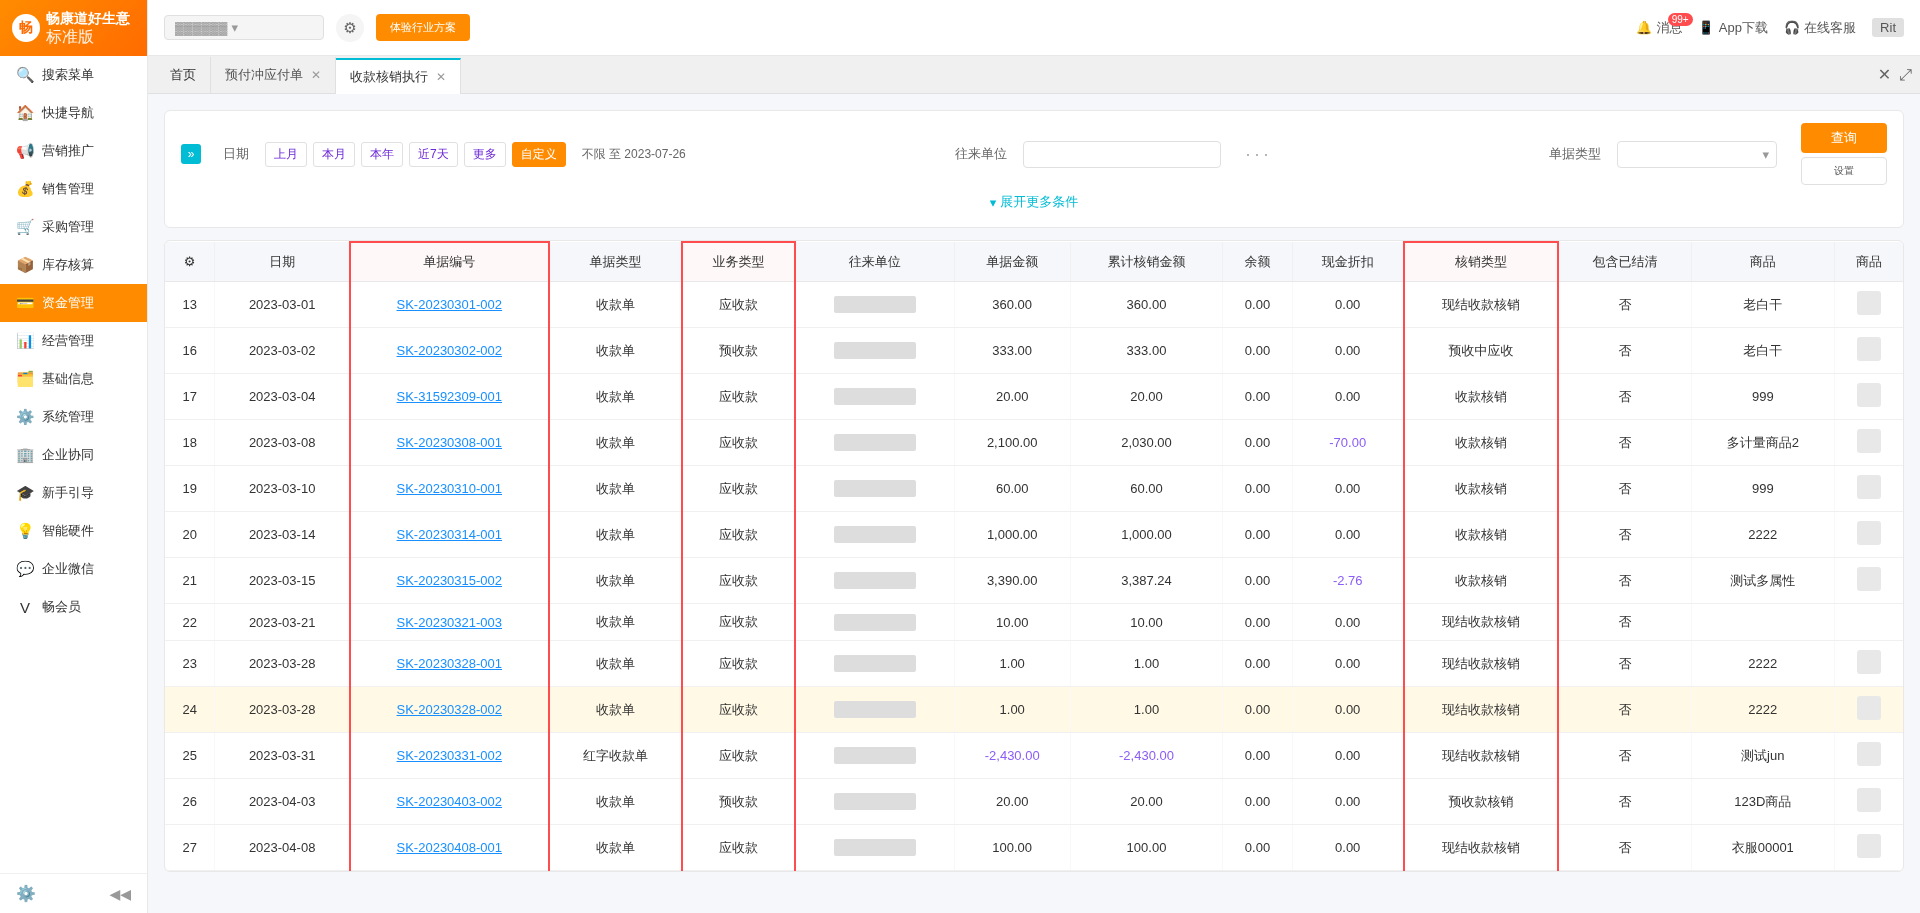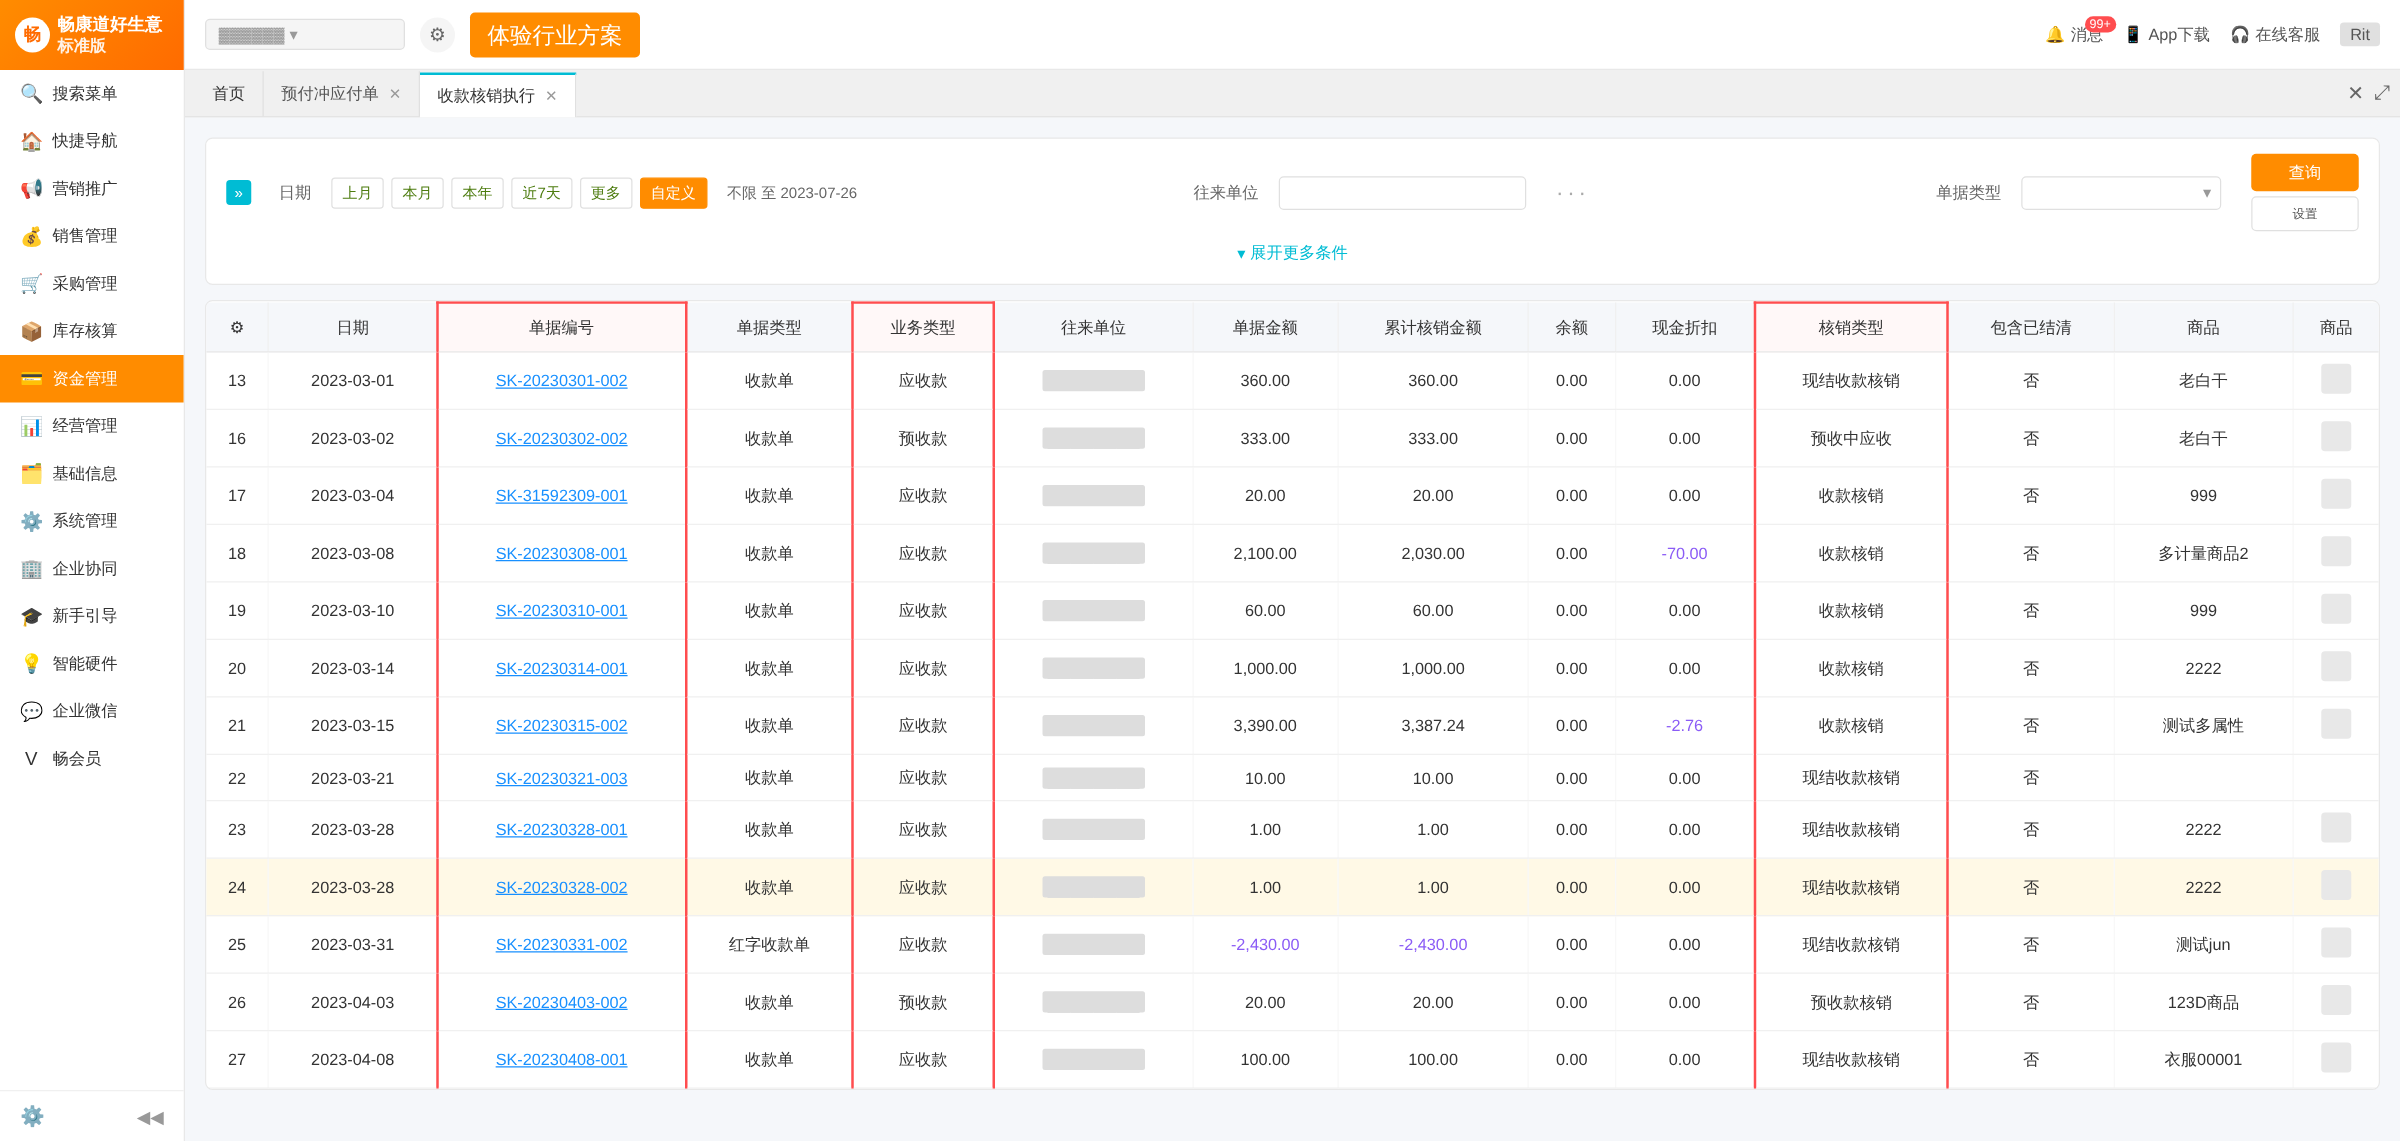--- a/index.html
+++ b/index.html
@@ -24,21 +24,21 @@
     }
     .sidebar-logo-icon {
       width: 28px; height: 28px;
       background: #fff;
       border-radius: 50%;
       display: flex; align-items: center; justify-content: center;
       color: #ff6b00; font-weight: bold; font-size: 14px;
     }
     .sidebar-logo-text { color: #fff; font-size: 12px; line-height: 1.3; }
     .sidebar-logo-text .main { font-size: 14px; font-weight: bold; }
-    .sidebar-logo-text .sub { font-size: 13px; opacity: 0.9; font-weight: bold; }
+    .sidebar-logo-text .sub { font-size: 16px; opacity: 0.9; }
 
     .sidebar-nav { flex: 1; overflow-y: auto; }
     .sidebar-item {
       display: flex; align-items: center; gap: 8px;
       padding: 10px 16px; cursor: pointer; color: #333;
       transition: background 0.2s;
     }
     .sidebar-item.active { background: #ff8c00; color: #fff; }
     .sidebar-item .icon { font-size: 15px; width: 18px; text-align: center; }
     .sidebar-item .label { font-size: 13px; }
@@ -68,21 +68,21 @@
       font-size: 13px; color: #666; min-width: 160px;
     }
     .topbar-workspace-arrow { color: #999; }
     .topbar-gear {
       width: 28px; height: 28px; border-radius: 50%;
       background: #f5f5f5; display: flex; align-items: center; justify-content: center;
       cursor: pointer; color: #666; font-size: 15px;
     }
     .topbar-solution-btn {
       background: #ff8c00; color: #fff; border: none;
-      padding: 6px 14px; border-radius: 4px; cursor: pointer; font-size: 18px;
+      padding: 6px 14px; border-radius: 4px; cursor: pointer; font-size: 11px;
     }
     .topbar-right { margin-left: auto; display: flex; align-items: center; gap: 16px; color: #555; font-size: 13px; }
     .topbar-badge { position: relative; display: inline-block; }
     .topbar-badge-count {
       position: absolute; top: -6px; right: -10px;
       background: #ff4d4f; color: #fff; font-size: 10px;
       border-radius: 8px; padding: 1px 4px; min-width: 16px; text-align: center;
     }
     .topbar-icon-item { display: flex; align-items: center; gap: 4px; cursor: pointer; }
 
@@ -120,21 +120,21 @@
 
     
     .filter-bar {
       background: #fff; border: 1px solid #e8e8e8; border-radius: 6px;
       padding: 12px 16px; margin-bottom: 12px;
     }
     .filter-row { display: flex; align-items: center; gap: 16px; flex-wrap: wrap; margin-bottom: 8px; }
     .filter-row:last-child { margin-bottom: 0; }
     .filter-label { color: #666; font-size: 13px; white-space: nowrap; }
     .filter-date-btns { display: flex; gap: 6px; align-items: center; }
-    .filter-date-btn { padding: 3px 8px; border: 1px solid #e0e0e0; border-radius: 3px; background: #fff; cursor: pointer; font-size: 12px; color: #4d7c0f; }
+    .filter-date-btn { padding: 3px 8px; border: 1px solid #e0e0e0; border-radius: 3px; background: #fff; cursor: pointer; font-size: 12px; color: #6d28d9; }
     .filter-date-btn.active { background: #ff8c00; color: #fff; border-color: #ff8c00; }
     .filter-date-range { color: #666; font-size: 12px; }
     .filter-input {
       border: 1px solid #e0e0e0; border-radius: 4px; padding: 5px 10px;
       font-size: 13px; min-width: 200px; color: #333; outline: none;
     }
     .filter-dots { letter-spacing: 3px; color: #aaa; font-size: 18px; margin: 0 8px; }
     .filter-select {
       border: 1px solid #e0e0e0; border-radius: 4px; padding: 5px 28px 5px 10px;
       font-size: 13px; color: #333; outline: none; background: #fff;

